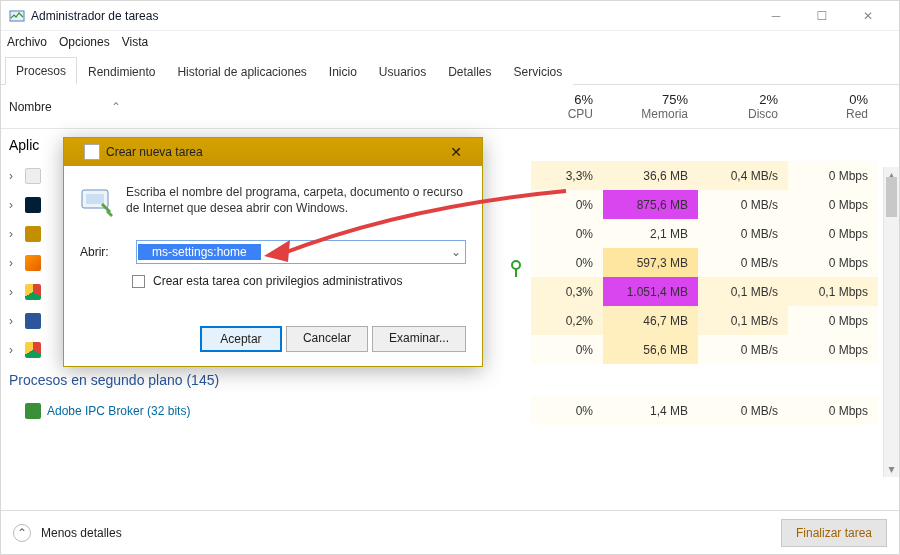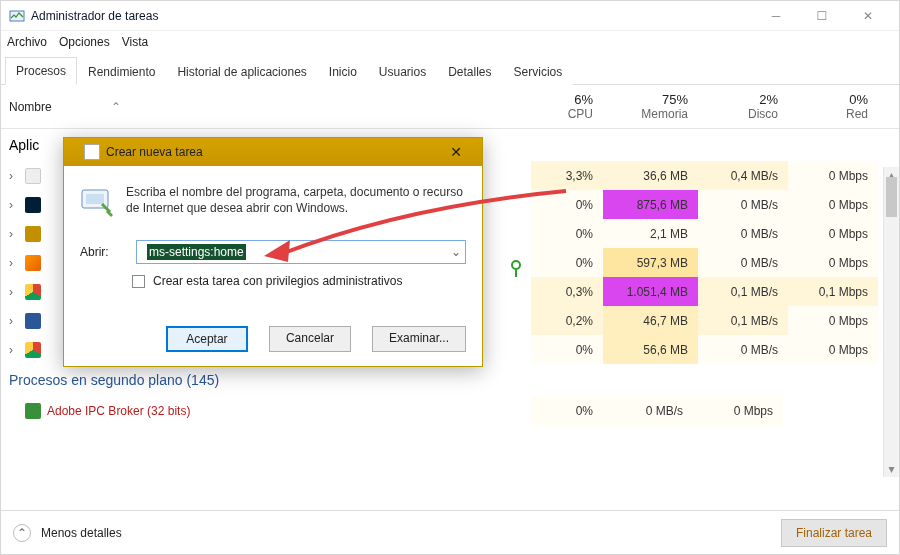--- a/index.html
+++ b/index.html
@@ -25,21 +25,21 @@
 .c-cpu{flex:0 0 72px}
 .c-mem{flex:0 0 95px}
 .c-disk{flex:0 0 90px}
 .c-net{flex:0 0 90px}
 .rows{position:relative}
 .section-label{padding:8px 10px 8px 8px;color:#000;font-size:14px}
 .section-label.bg{color:#2a5699}
 .row{display:flex;height:29px;align-items:center}
 .row .exp{width:16px;text-align:center;color:#666}
 .row .ico{width:16px;height:16px;margin:0 6px;border-radius:2px}
-.row .nm{flex:1 1 auto;color:#b91c1c}
+.row .nm{flex:1 1 auto;color:#0369a1}
 .row .namewrap{flex:0 0 430px;display:flex;align-items:center;padding-left:2px}
 .cell{display:flex;align-items:center;justify-content:flex-end;padding:0 10px;height:100%;color:#333}
 .heat0{background:#fffdf4}
 .heat1{background:#fff6d9}
 .heat2{background:#ffefbf}
 .heat3{background:#ffe6a0}
 .heat4{background:#d946ef}
 .row .cell.c-cpu{flex:0 0 72px}
 .row .cell.c-mem{flex:0 0 95px}
 .row .cell.c-disk{flex:0 0 90px}
@@ -65,25 +65,25 @@
 .dialog .dlg-title .dico{width:16px;height:16px;margin-right:6px;background:#fff;border:1px solid #aaa;display:inline-block}
 .dialog .dlg-title .close{margin-left:auto;font-size:14px;color:#1a1a1a}
 .dialog .dlg-body{padding:18px 16px 14px 16px}
 .dialog .run-row{display:flex;align-items:flex-start;gap:12px}
 .dialog .run-ico{width:34px;height:34px;flex:0 0 34px}
 .dialog .run-ico svg{width:34px;height:34px}
 .dialog .desc{color:#333;line-height:1.35}
 .dialog .open-row{display:flex;align-items:center;margin-top:22px;gap:16px}
 .dialog .open-lbl{flex:0 0 40px;color:#222}
 .dialog .open-input{flex:1 1 auto;height:24px;border:1px solid #7aa9e6;display:flex;align-items:center;position:relative}
-.dialog .open-input .sel{background:#14532d;color:#fff;padding:1px 2px;margin-left:10px}
+.dialog .open-input .sel{background:#3b82f6;color:#fff;padding:1px 14px;margin-left:1px}
 .dialog .open-input .dd{position:absolute;right:4px;color:#666}
 .dialog .chk-row{display:flex;align-items:center;margin-top:10px;gap:8px;padding-left:52px}
 .dialog .chk{width:13px;height:13px;border:1px solid #888;background:#fff}
-.dialog .btn-row{display:flex;justify-content:flex-end;gap:21px;margin-top:38px}
+.dialog .btn-row{display:flex;justify-content:flex-end;gap:4px;margin-top:38px}
 .dialog .btn{padding:4px 16px;border:1px solid #adadad;background:#efefef;min-width:82px;text-align:center}
 .dialog .btn.primary{border:2px solid #0078d7;background:#e5f1fb}
 
 .arrow{position:absolute;left:255px;top:185px;z-index:60;pointer-events:none}
 .arrow svg{width:320px;height:85px}
 .green-pin{position:absolute;left:508px;top:259px;z-index:40}
 .green-pin svg{width:14px;height:18px}
 </style>
 </head>
 <body>
@@ -235,20 +235,21 @@
     <div class="section-label bg">Procesos en segundo plano (145)</div>
 
     <div class="row">
       <div class="namewrap">
           <span class="exp"></span>
           <span class="ico ico-aipc"></span>
           <span class="nm">Adobe IPC Broker (32 bits)</span>
         </div>
       <div style="flex:0 0 100px"></div>
       <div class="cell c-cpu heat0">0%</div>
+      <div class="cell c-mem heat0">1,4 MB</div>
       <div class="cell c-disk heat0">0 MB/s</div>
       <div class="cell c-net heat0">0 Mbps</div>
     </div>
 
   </div>
 
   <div class="scrollbar">
     <div class="arr up">▴</div>
     <div class="thumb"></div>
     <div class="arr dn">▾</div>

